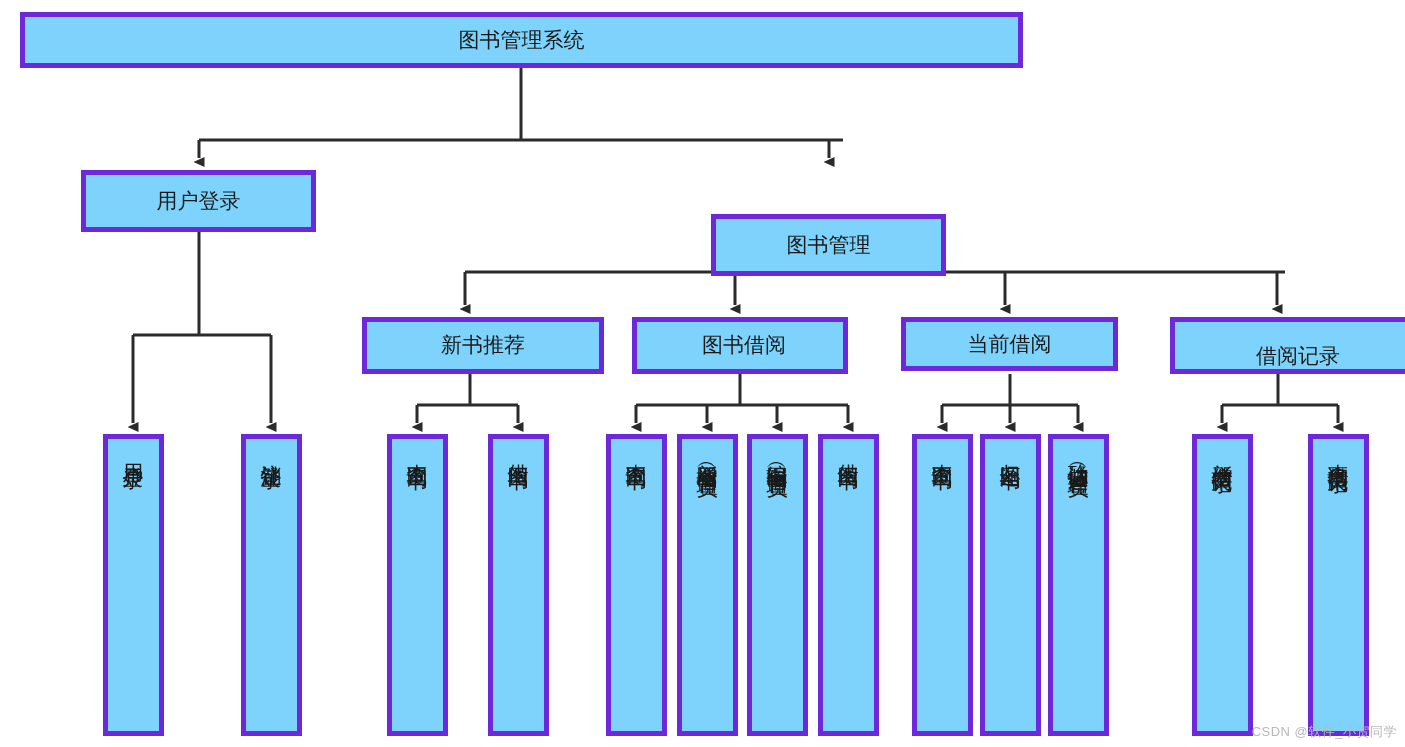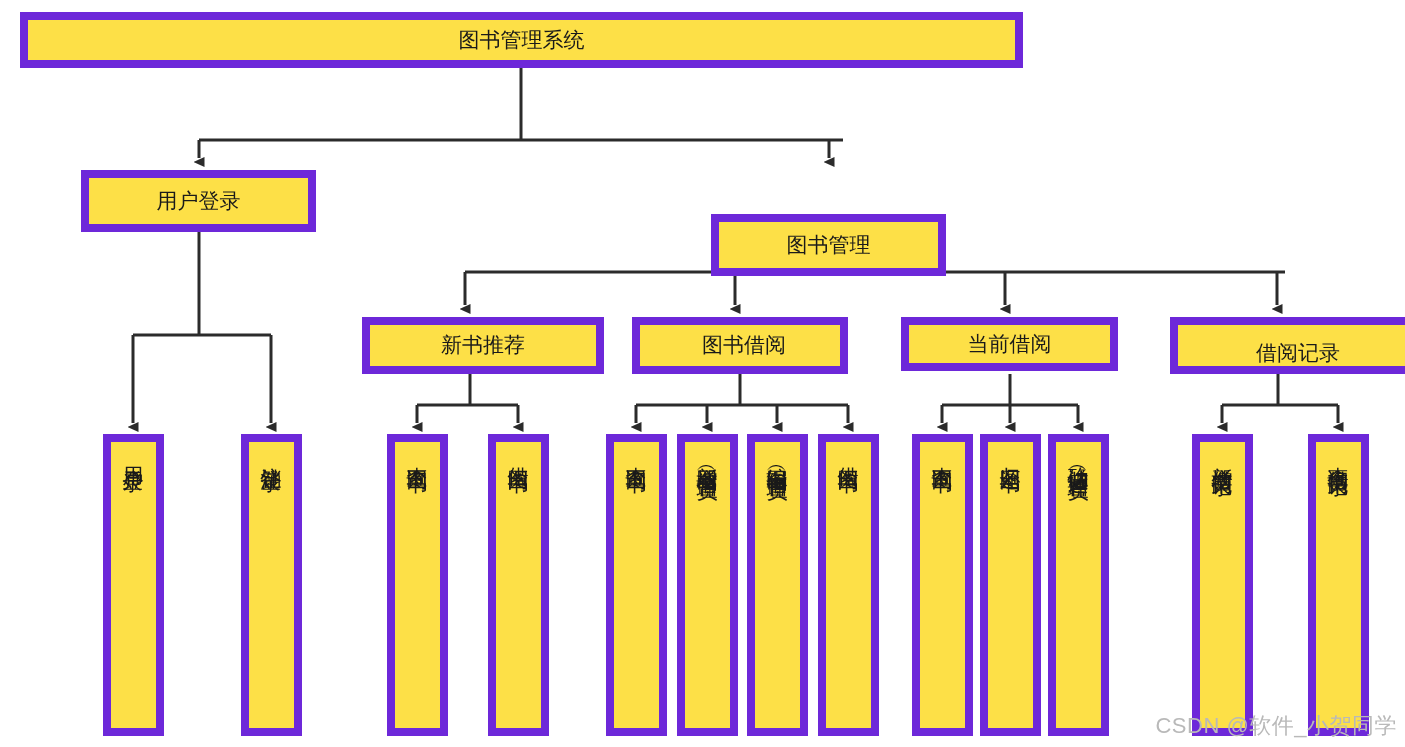--- a/index.html
+++ b/index.html
@@ -22,22 +22,22 @@
     position: absolute;
     left: 0;
     top: 0;
     width: 1405px;
     height: 747px;
     pointer-events: none;
   }
   .node {
     position: absolute;
     box-sizing: border-box;
-    background: #fde047;
-    border: 8px solid #6d28d9;
+    background: #7dd3fc;
+    border: 5px solid #6d28d9;
     display: flex;
     align-items: center;
     justify-content: center;
     color: #1a1a1a;
     z-index: 2;
   }
   .node .label {
     display: block;
     text-align: center;
     line-height: 1.18;
@@ -58,21 +58,21 @@
     text-orientation: upright;
     font-size: 21px;
     letter-spacing: 2px;
     line-height: 1;
     white-space: nowrap;
   }
   .watermark {
     position: absolute;
     right: 8px;
     bottom: 6px;
-    font-size: 22px;
+    font-size: 13px;
     color: #b9b9b9;
     letter-spacing: 0.5px;
     z-index: 5;
     white-space: nowrap;
   }
 </style>
 </head>
 <body>
 
 <div id="diagram-root">

